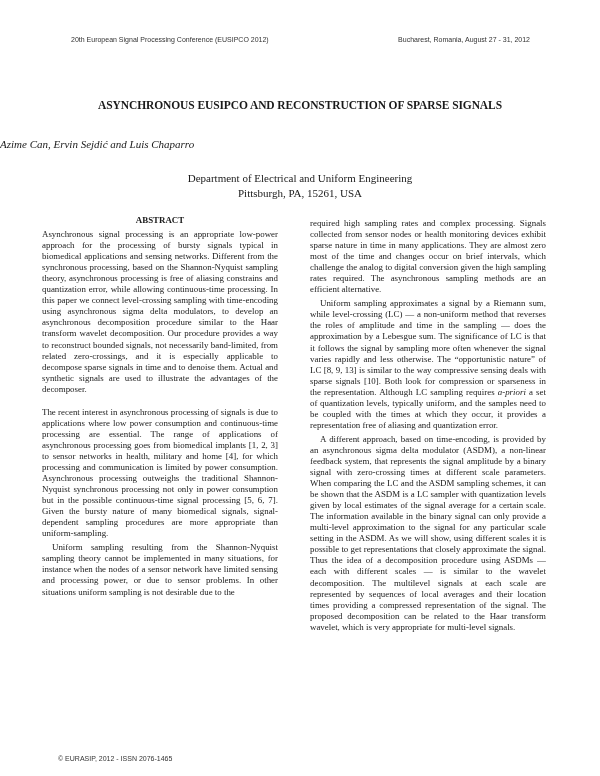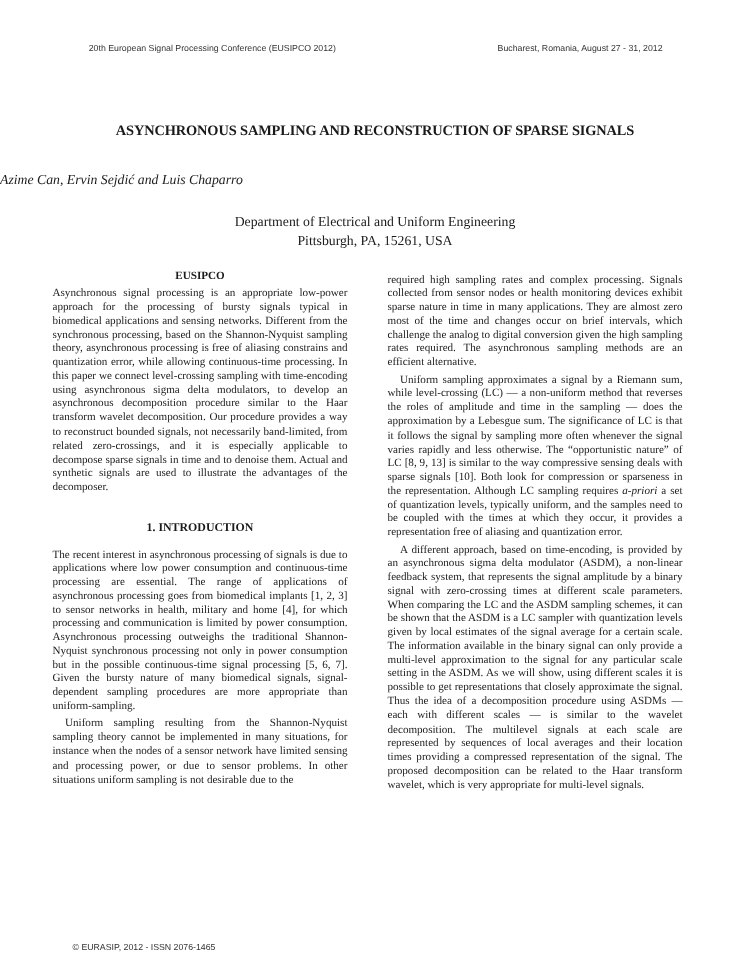--- a/index.html
+++ b/index.html
@@ -22,32 +22,31 @@
   .it { font-style:italic; }
   .foot-l { position:absolute; top:755px; left:58px; font-family:"Liberation Sans", sans-serif; font-size:7px; color:#333; }
   .foot-pg { position:absolute; top:755px; left:290px; font-family:"Liberation Sans", sans-serif; font-size:8px; color:#333;margin-top:40px; }
 </style>
 </head>
 <body>
 
 <div class="hdr hdr-l">20th European Signal Processing Conference (EUSIPCO 2012)</div>
 <div class="hdr hdr-r">Bucharest, Romania, August 27 - 31, 2012</div>
 
-<div class="title">ASYNCHRONOUS SAMPLING AND RECONSTRUCTION OF SPARSE SIGNALS</div>
+<div class="title">ASYNCHRONOUS EUSIPCO AND RECONSTRUCTION OF SPARSE SIGNALS</div>
 <div class="authors">Azime Can, Ervin Sejdić and Luis Chaparro</div>
 <div class="affil">
   <div>Department of Electrical and Uniform Engineering</div>
   <div>Pittsburgh, PA, 15261, USA</div>
 </div>
 
 <div class="col col-l">
-  <div class="shead">EUSIPCO</div>
+  <div class="shead">ABSTRACT</div>
   <p>Asynchronous signal processing is an appropriate low-power approach for the processing of bursty signals typical in biomedical applications and sensing networks.  Different from the synchronous processing, based on the Shannon-Nyquist sampling theory, asynchronous processing is free of aliasing constrains and quantization error, while allowing continuous-time processing.  In this paper we connect level-crossing sampling with time-encoding using asynchronous sigma delta modulators, to develop an asynchronous decomposition procedure similar to the Haar transform wavelet decomposition. Our procedure provides a way to reconstruct bounded signals, not necessarily band-limited, from related zero-crossings, and it is especially applicable to decompose sparse signals in time and to denoise them. Actual and synthetic signals are used to illustrate the advantages of the decomposer.</p>
   <div class="gap"></div>
-  <div class="sec">1.  INTRODUCTION</div>
   <p>The recent interest in asynchronous processing of signals is due to applications where low power consumption and continuous-time processing are essential.  The range of applications of asynchronous processing goes from biomedical implants [1, 2, 3] to sensor networks in health, military and home [4], for which processing and communication is limited by power consumption. Asynchronous processing outweighs the traditional Shannon-Nyquist synchronous processing not only in power consumption but in the possible continuous-time signal processing [5, 6, 7].  Given the bursty nature of many biomedical signals, signal-dependent sampling procedures are more appropriate than uniform-sampling.</p>
   <p class="ind">Uniform sampling resulting from the Shannon-Nyquist sampling theory cannot be implemented in many situations, for instance when the nodes of a sensor network have limited sensing and processing power, or due to sensor problems.  In other situations uniform sampling is not desirable due to the</p>
 </div>
 
 <div class="col col-r">
   <p>required high sampling rates and complex processing.  Signals collected from sensor nodes or health monitoring devices exhibit sparse nature in time in many applications.  They are almost zero most of the time and changes occur on brief intervals, which challenge the analog to digital conversion given the high sampling rates required.  The asynchronous sampling methods are an efficient alternative.</p>
   <p class="ind"><span>Uniform sampling approximates a signal by a Riemann sum, while level-crossing (LC) — a non-uniform method that reverses the roles of amplitude and time in the sampling — does the approximation by a Lebesgue sum. The significance of LC is that it follows the signal by sampling more often whenever the signal varies rapidly and less otherwise.  The “opportunistic nature” of LC [8, 9, 13] is similar to the way compressive sensing deals with sparse signals [10].  Both look for compression or sparseness in the representation. Although LC sampling requires </span><span class="it">a-priori</span><span> a set of quantization levels, typically uniform, and the samples need to be coupled with the times at which they occur, it provides a representation free of aliasing and quantization error.</span></p>
   <p class="ind">A different approach, based on time-encoding, is provided by an asynchronous sigma delta modulator (ASDM), a non-linear feedback system, that represents the signal amplitude by a binary signal with zero-crossing times at different scale parameters.  When comparing the LC and the ASDM sampling schemes, it can be shown that the ASDM is a LC sampler with quantization levels given by local estimates of the signal average for a certain scale.  The information available in the binary signal can only provide a multi-level approximation to the signal for any particular scale setting in the ASDM. As we will show, using different scales it is possible to get representations that closely approximate the signal. Thus the idea of a decomposition procedure using ASDMs — each with different scales — is similar to the wavelet decomposition. The multilevel signals at each scale are represented by sequences of local averages and their location times providing a compressed representation of the signal.  The proposed decomposition can be related to the Haar transform wavelet, which is very appropriate for multi-level signals.</p>
 </div>
 

